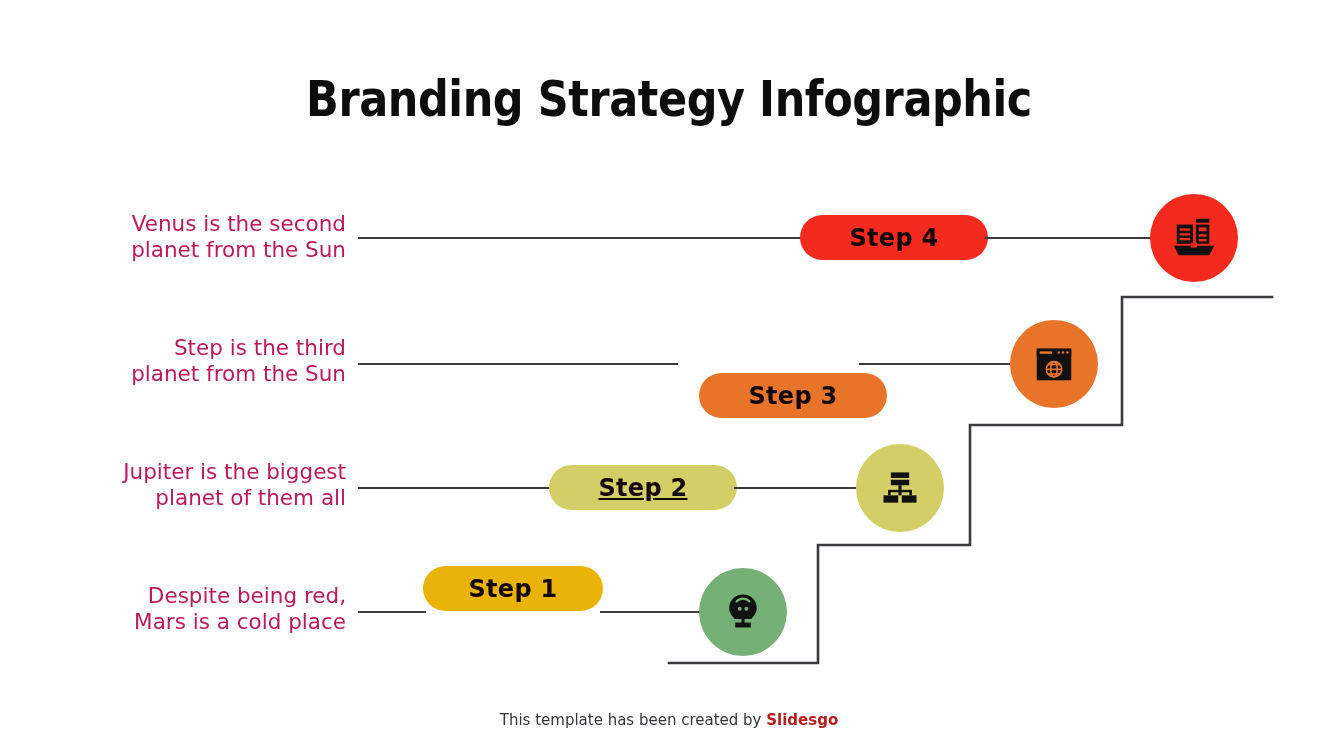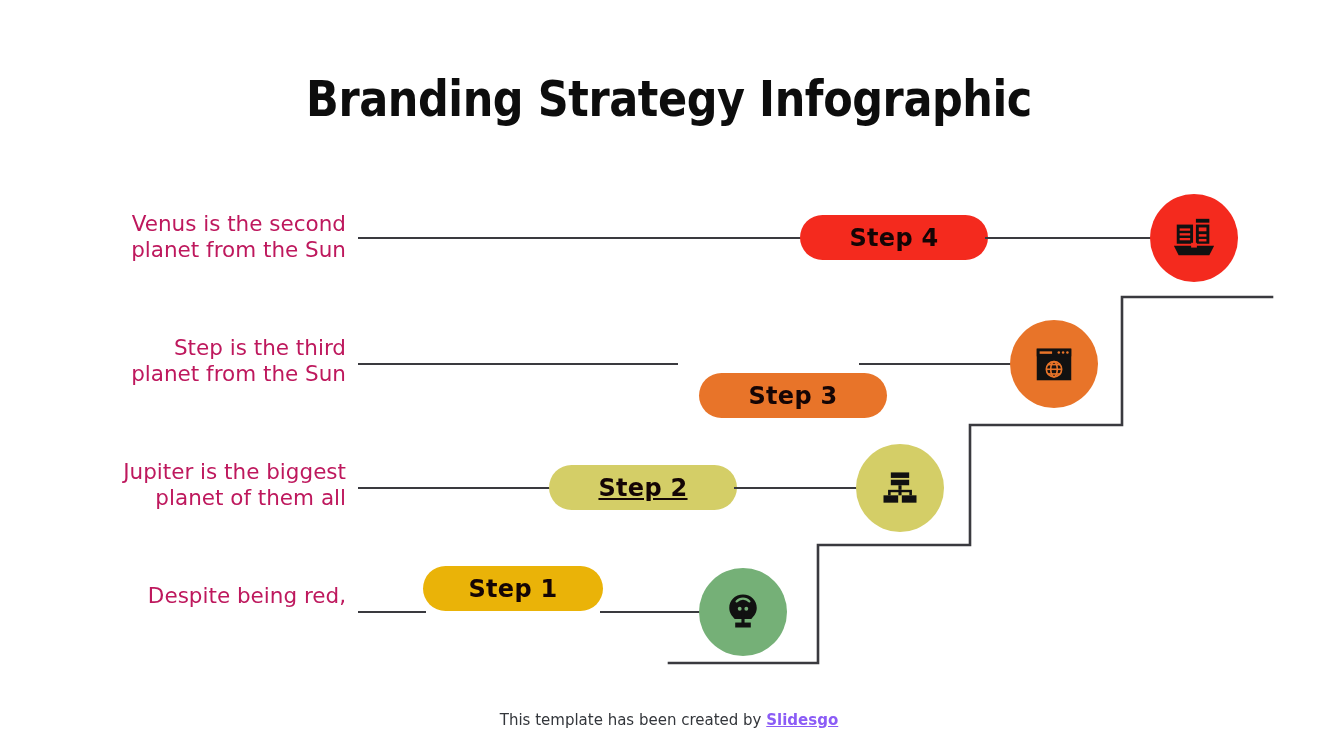--- a/index.html
+++ b/index.html
@@ -104,22 +104,21 @@
     left: 0;
     top: 711px;
     width: 1338px;
     text-align: center;
     font-family: "DejaVu Sans", sans-serif;
     font-size: 15px;
     color: #33363b;
   }
   #footer-credit .brand {
     font-weight: bold;
-    text-decoration: underline;
-    color: #8b5cf6;
+    color: #b91c1c;
   }
 </style>
 </head>
 <body>
 
 <div id="stage">
 
   <div id="page-title">Branding Strategy Infographic</div>
 
   <svg id="stair-svg" viewBox="0 0 1338 753">
@@ -203,20 +202,21 @@
         <rect x="22.3" y="28" width="3.4" height="4" fill="#111111"></rect>
         <rect x="6" y="32" width="16" height="8" fill="#111111"></rect>
         <rect x="26" y="32" width="16" height="8" fill="#111111"></rect>
       </svg>
     </div>
   </div>
 
   <div class="row">
     <div class="row-label" style="top:583px;">
       <div>Despite being red,</div>
+      <div>Mars is a cold place</div>
     </div>
     <div class="connector" style="left:358px; top:611px; width:68px;"></div>
     <div class="pill" style="left:423px; top:566px; width:180px; background:#eab308;">
       <span>Step 1</span>
     </div>
     <div class="connector" style="left:600px; top:611px; width:108px;"></div>
     <div class="icon-circle" style="left:699px; top:568px; background:#75b077;">
       <svg width="44" height="44" viewBox="0 0 48 48">
         <path d="M24 5 C15.2 5 9 11.6 9 19.6 C9 25.2 12.4 28.6 15 31.6 L33 31.6 C35.6 28.6 39 25.2 39 19.6 C39 11.6 32.8 5 24 5 Z" fill="#111111"></path>
         <path d="M17 12.5 C19 10.3 21.4 9.3 24 9.3 C26.6 9.3 29 10.3 31 12.5" stroke="#75b077" stroke-width="2.4" fill="none" stroke-linecap="round"></path>

